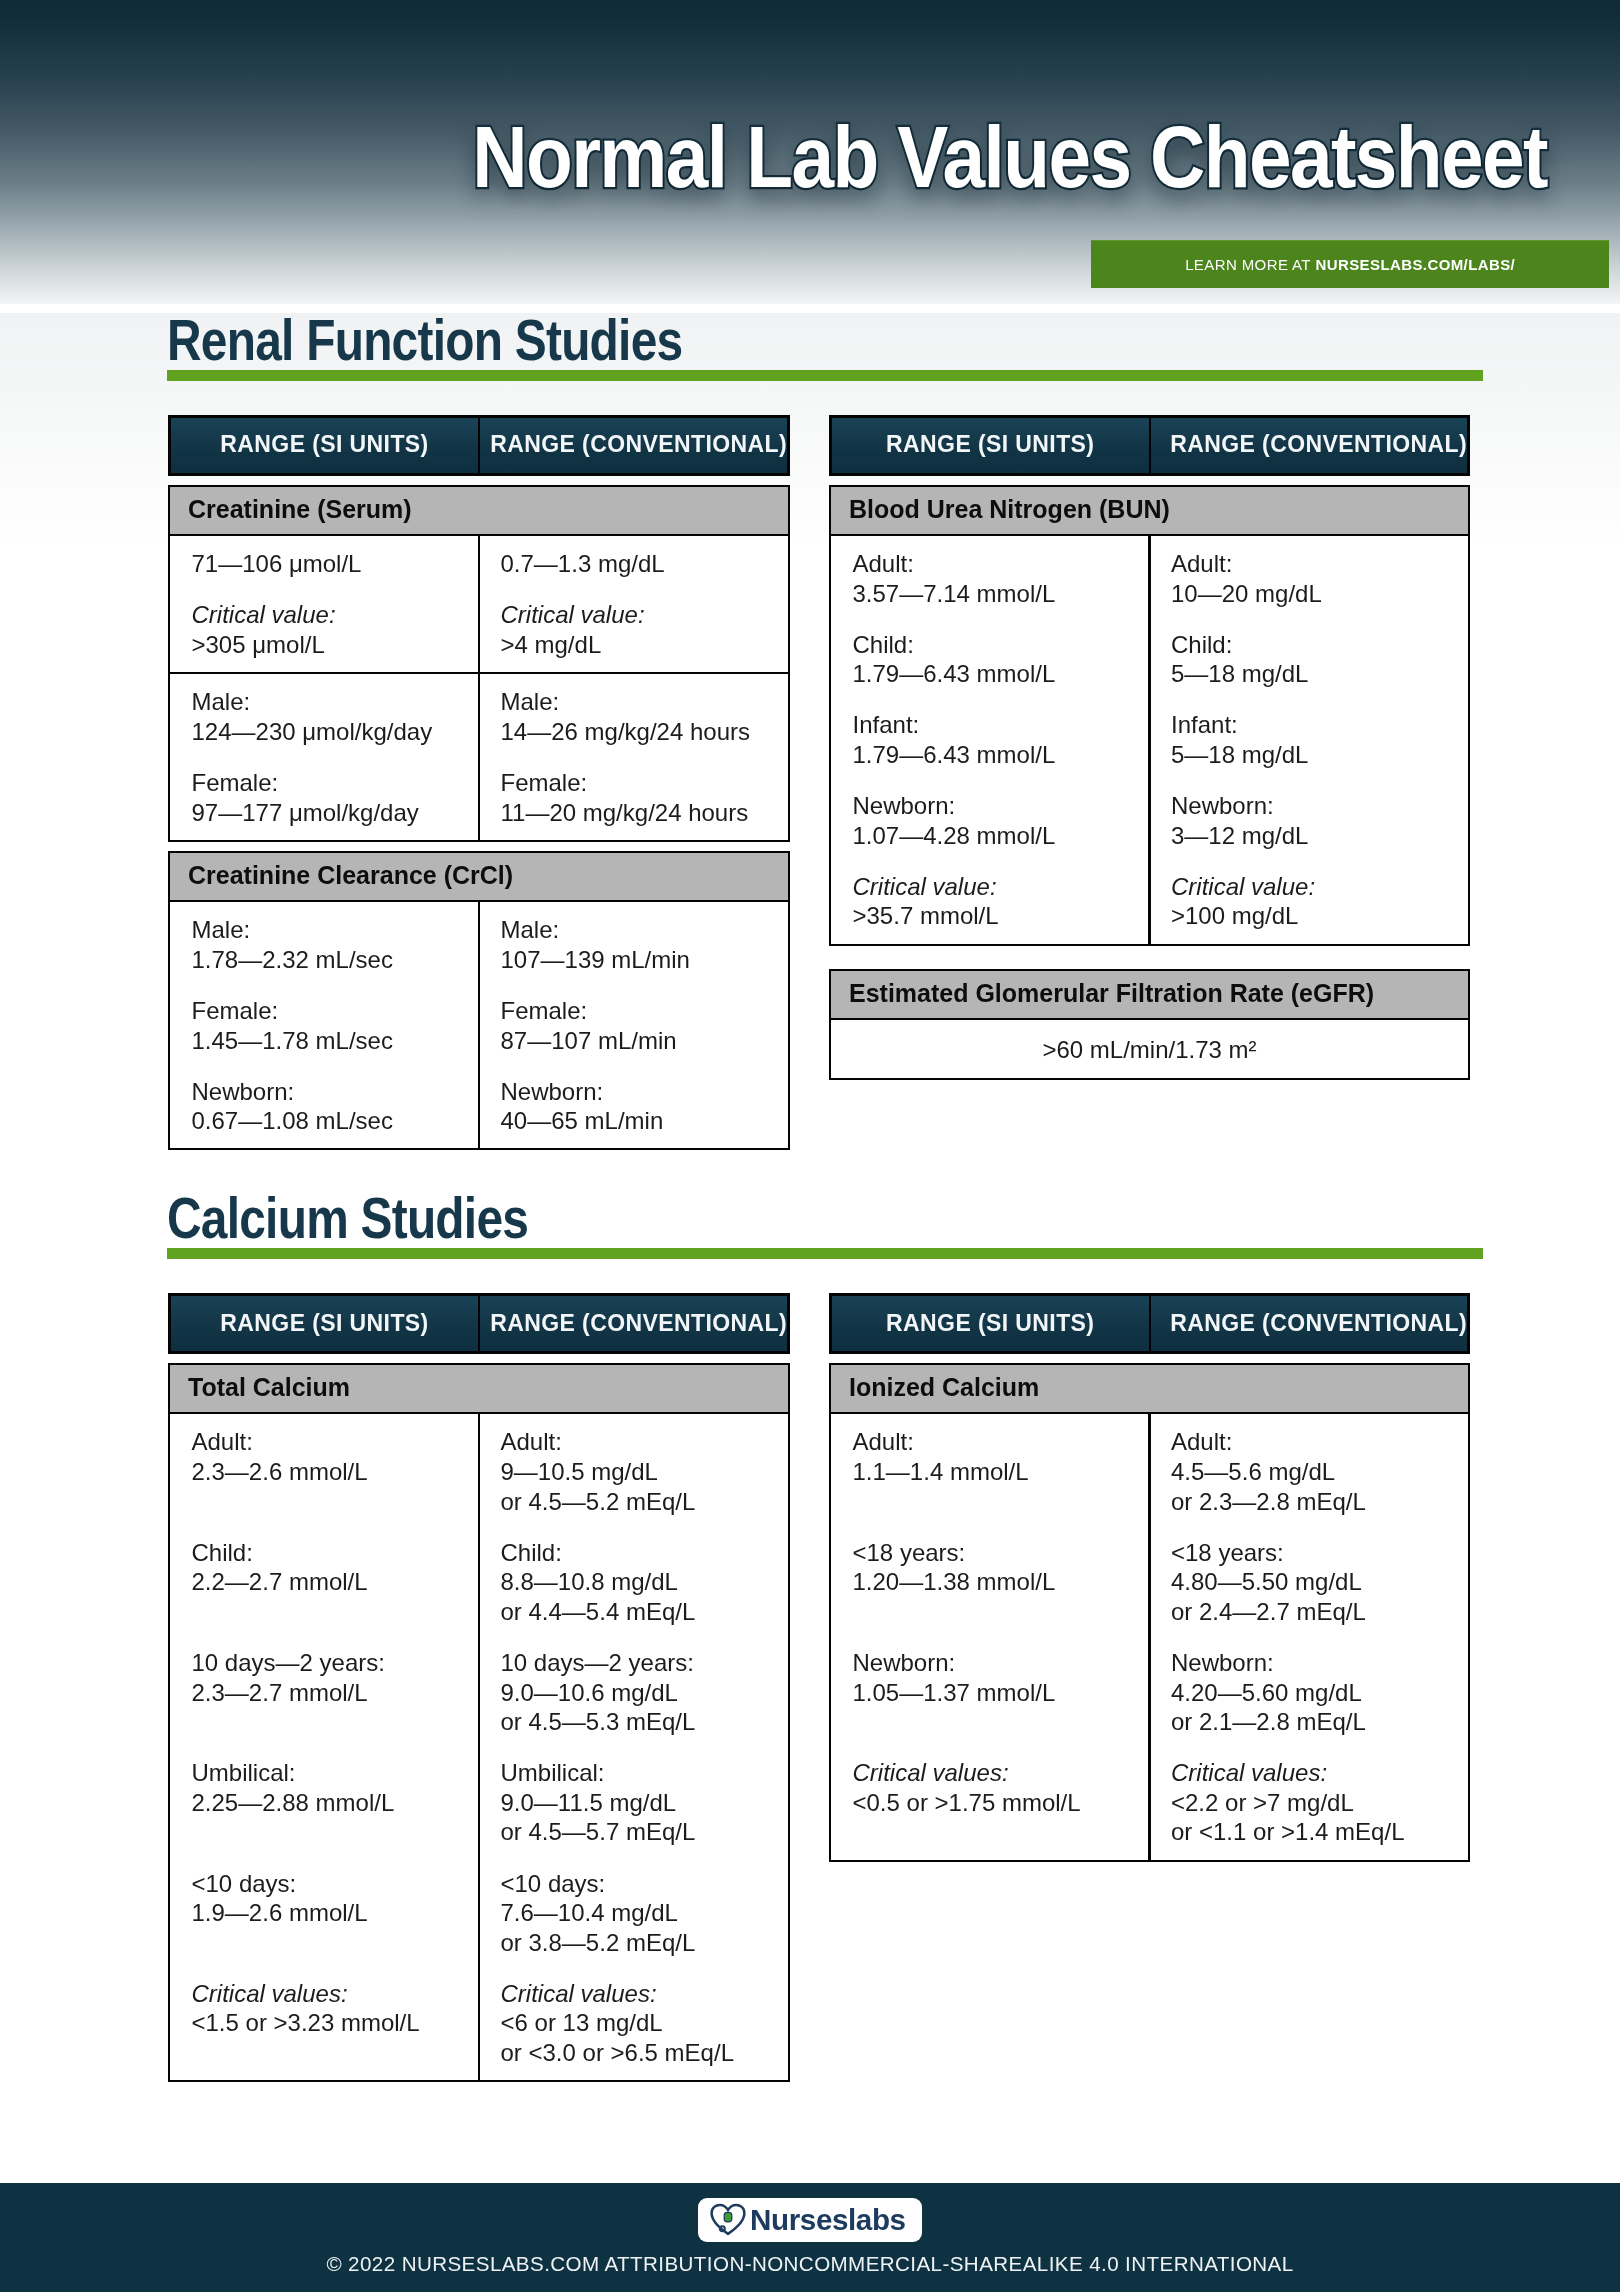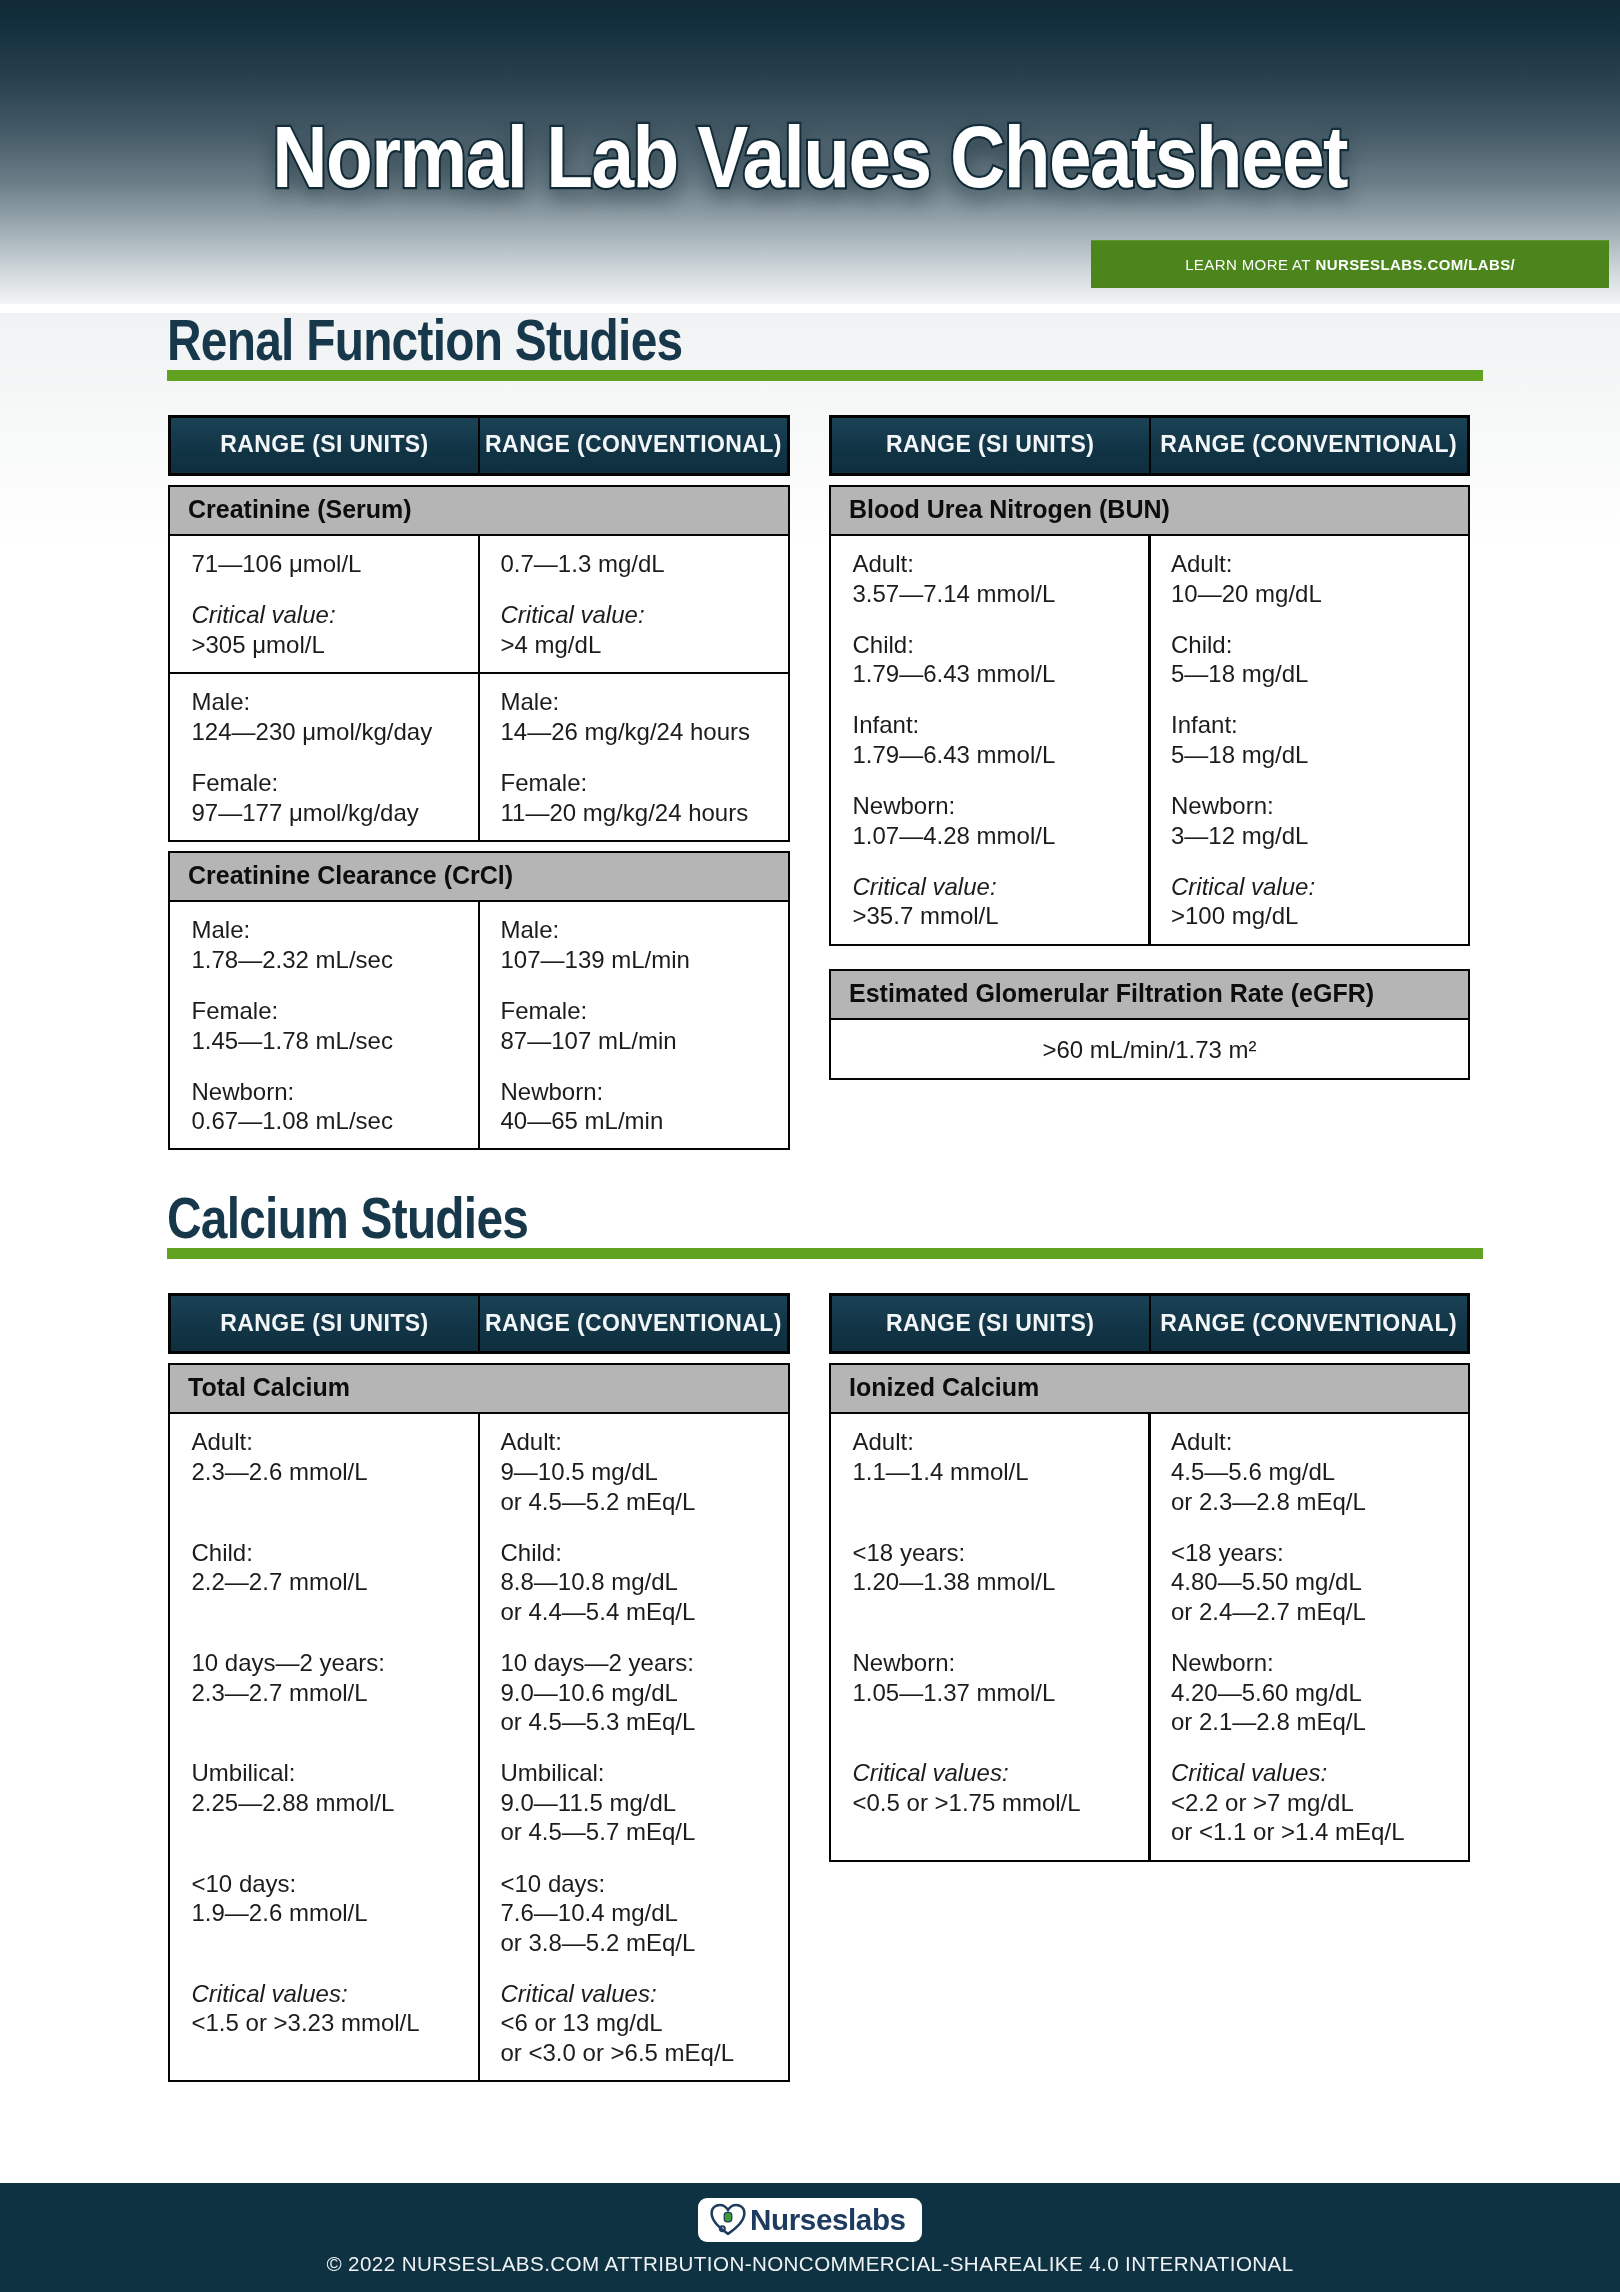--- a/index.html
+++ b/index.html
@@ -10,21 +10,21 @@
     background:#ffffff;
   }
 
   
   .hero {
     position:relative; width:100%; height:304px;
     background:linear-gradient(180deg,#0f2936 0%,#15303e 10%,#27404e 25%,#425864 42%,#6b7e88 60%,#9dabb2 75%,#d3dadd 90%,#f3f5f6 100%);
   }
   .title {
     position:absolute; top:113px; left:0; width:100%;
-    text-align:center; font-size:87px; font-weight:800; letter-spacing:-1.8px;
+    text-align:right; font-size:87px; font-weight:800; letter-spacing:-1.8px;
     color:#ffffff; line-height:1;
     -webkit-text-stroke:4.5px #15303d; paint-order:stroke fill;
     text-shadow:0 10.7px 23px rgba(8,25,35,.55);
   }
   .title .title-text { display:inline-block; transform:scaleX(.88); transform-origin:center; }
   .banner {
     position:absolute; top:240px; left:1091px; right:10.7px; height:48px;
     background:#4b851c; border-top:1.8px solid #5d9a27;
     display:flex; align-items:center; justify-content:center;
     color:#ffffff; font-size:15px; letter-spacing:0.4px; white-space:nowrap;
@@ -46,21 +46,21 @@
   .column.col-right { width:641px; }
 
   .col-header {
     display:flex; border:3.6px solid #040404;
     background:linear-gradient(180deg,#1a4256 0%,#113445 60%,#0e2f3f 100%);
   }
   .hcell {
     flex:1; text-align:center; padding:13.4px 0 14.3px;
     color:#f2f6f8; font-size:23px; font-weight:600; letter-spacing:0.4px; white-space:nowrap;
   }
-  .hcell + .hcell { border-left:2.7px solid #040404; }
+  .hcell + .hcell { border-left:2.7px solid #040404;text-align:right; }
 
   .block-header {
     margin-top:9px; border:2.7px solid #040404; background:#b5b5b5;
     padding:9px 18px 10.7px; font-size:25px; font-weight:700; color:#0d0d0d; line-height:1.1;
   }
   .block-header.gap-before { margin-top:23px; }
   .block-body {
     position:relative; border:2.7px solid #040404; border-top:0;
     background:#ffffff; padding:13.4px 0 12.5px;
     font-size:24px; line-height:29.6px; color:#1c1c1c;

